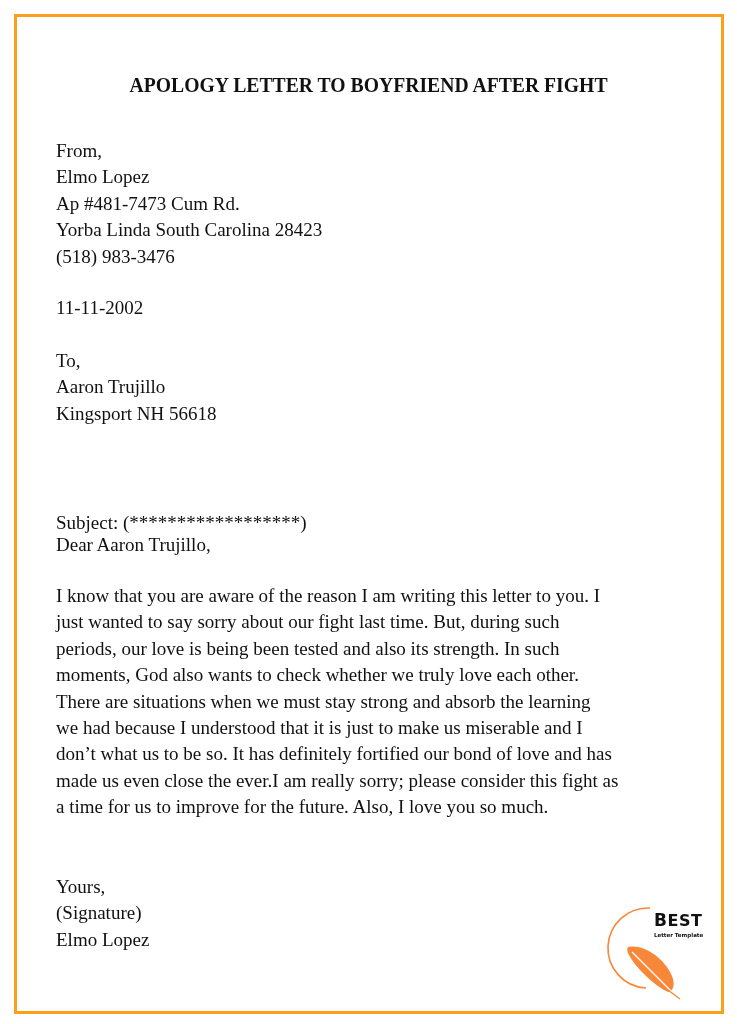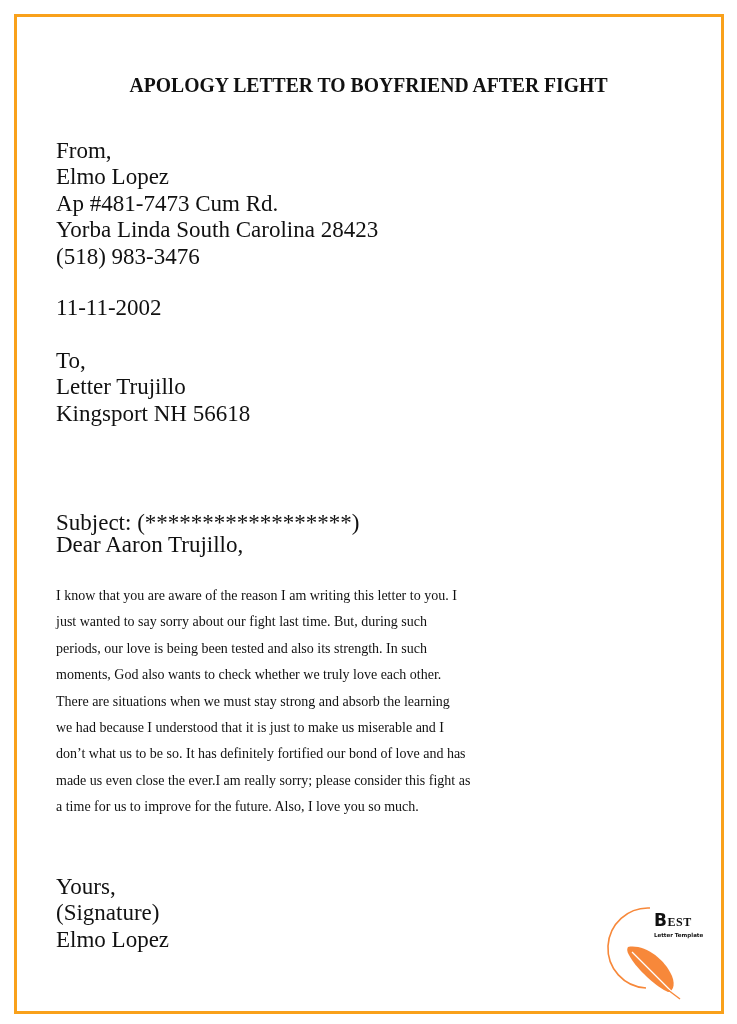--- a/index.html
+++ b/index.html
@@ -2,28 +2,28 @@
 <html><head>
 <meta charset="utf-8">
 <style>
   html, body { margin: 0; padding: 0; background: #ffffff; }
   body { width: 737px; height: 1024px; position: relative; overflow: hidden;
          font-family: "Liberation Serif", "DejaVu Serif", serif; color: #111; }
   .frame { position: absolute; left: 14px; top: 14px; width: 704px; height: 994px;
            border: 3px solid #f9a11b; box-sizing: content-box; }
   .title { position: absolute; left: 0; top: 74px; width: 737px; text-align: center;
            font-weight: bold; font-size: 20.5px; letter-spacing: 0; transform: scaleX(0.96); }
-  .block { position: absolute; left: 56px; font-size: 23px; line-height: 26.4px; }
+  .block { position: absolute; left: 56px; font-size: 19px; line-height: 26.4px; }
   .block div { white-space: nowrap; }
-  .body { position: absolute; left: 56px; top: 583px; width: 640px; font-size: 14px; line-height: 26.4px; }
+  .body { position: absolute; left: 56px; top: 583px; width: 640px; font-size: 19px; line-height: 26.4px; }
   .body div { white-space: nowrap; }
   .logo { position: absolute; left: 606px; top: 900px; width: 110px; height: 100px; }
   .logo-best { position: absolute; left: 48px; top: 10px; font-family: "DejaVu Sans", sans-serif;
                font-weight: bold; font-size: 17px; letter-spacing: 0.5px; color: #111; }
-  .logo-best .small { font-size: 12px; font-family: Liberation Serif, serif; }
+  .logo-best .small { font-size: 16px; }
   .logo-sub { position: absolute; left: 48px; top: 32px; font-family: "DejaVu Sans", sans-serif;
               font-weight: bold; font-size: 5.5px; color: #111; white-space: nowrap; }
 </style>
 </head>
 <body>
 
 <div class="frame"></div>
 
 <div class="title">APOLOGY LETTER TO BOYFRIEND AFTER FIGHT</div>
 
@@ -34,21 +34,21 @@
   <div>Yorba Linda South Carolina 28423</div>
   <div>(518) 983-3476</div>
 </div>
 
 <div class="block" style="top:295px;">
   <div>11-11-2002</div>
 </div>
 
 <div class="block" style="top:348px;">
   <div>To,</div>
-  <div>Letter Trujillo</div>
+  <div>Aaron Trujillo</div>
   <div>Kingsport NH 56618</div>
 </div>
 
 <div class="block" style="top:498px;margin-top:12px;">
   <div>Subject: (******************)</div>
 </div>
 
 <div class="block" style="top:532px;">
   <div>Dear Aaron Trujillo,</div>
 </div>

